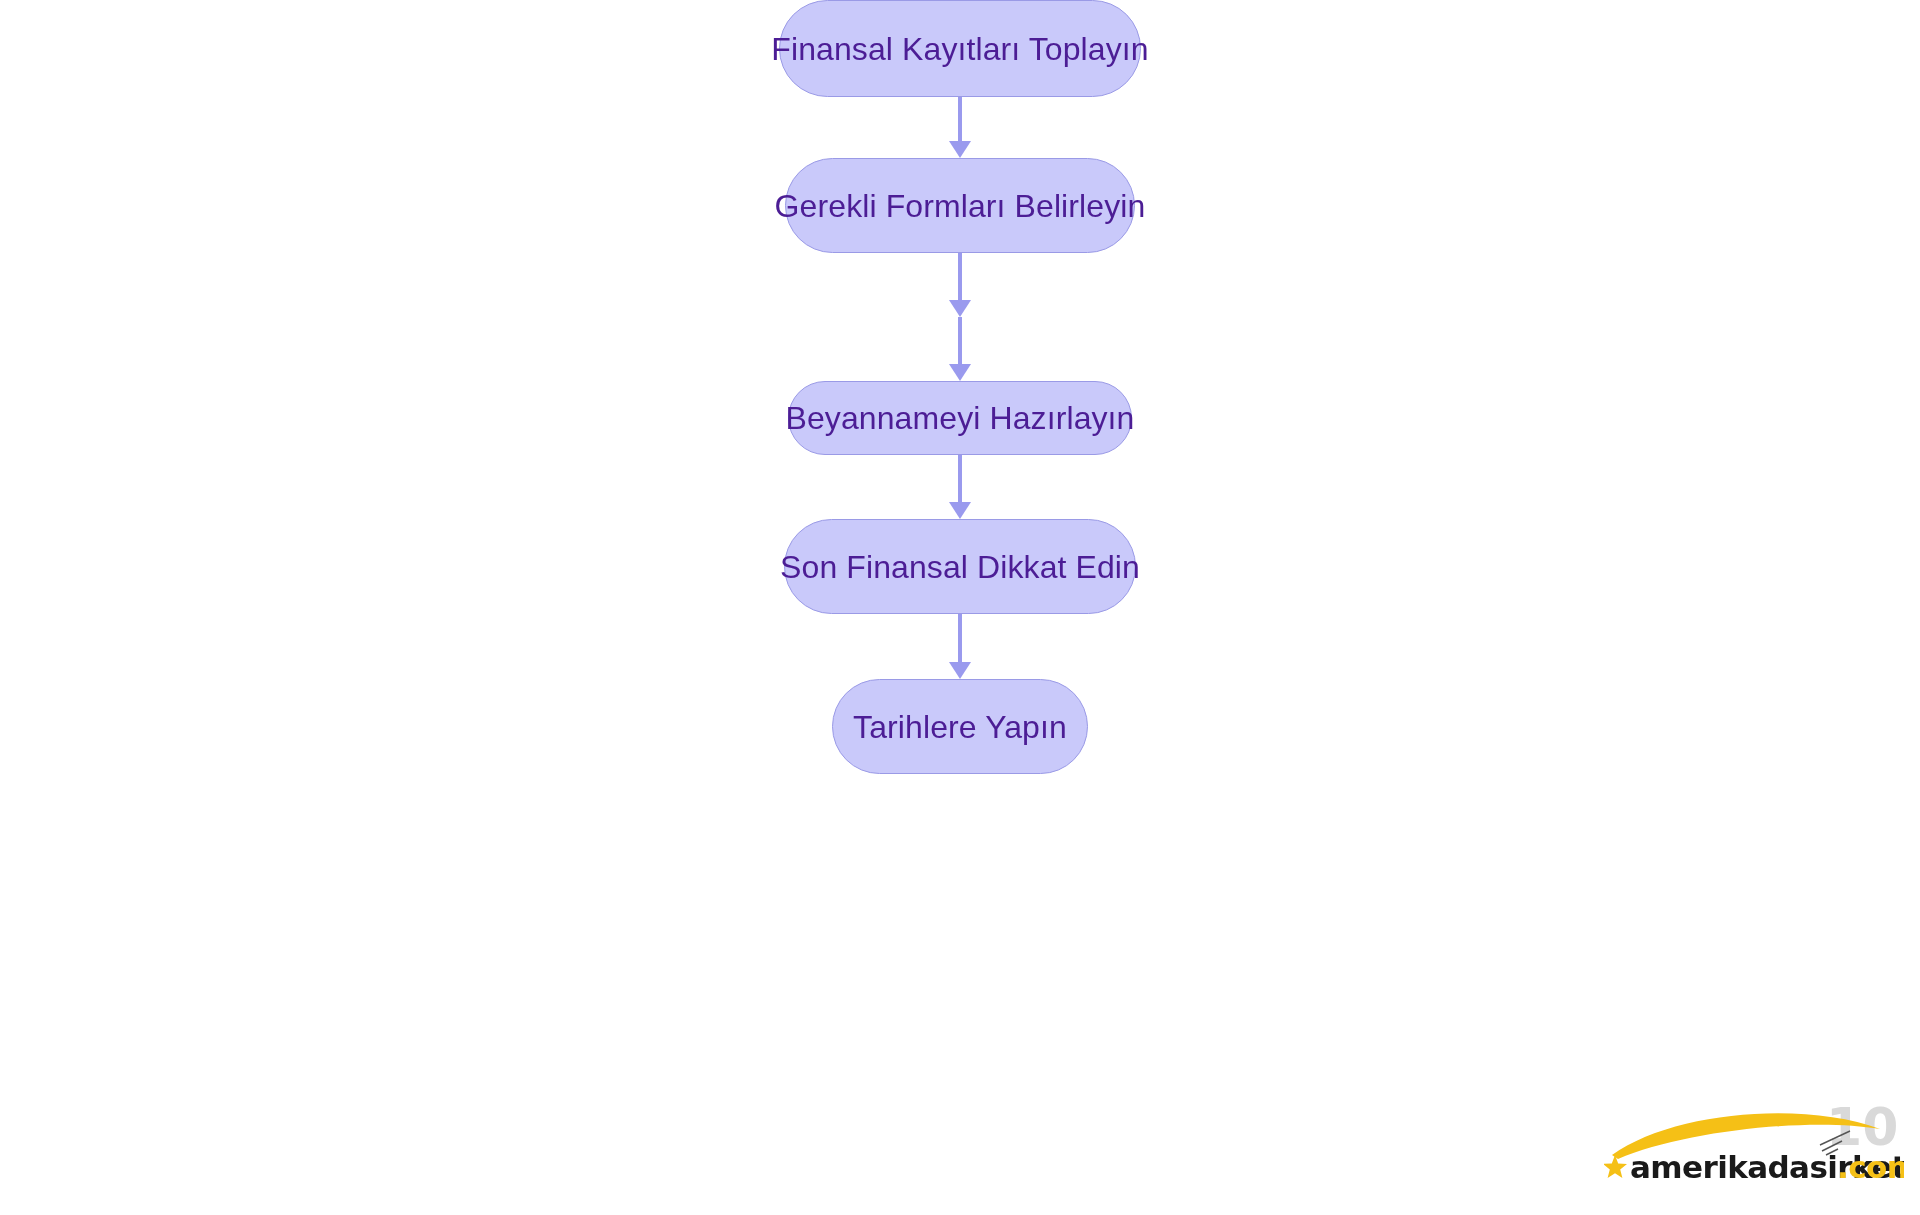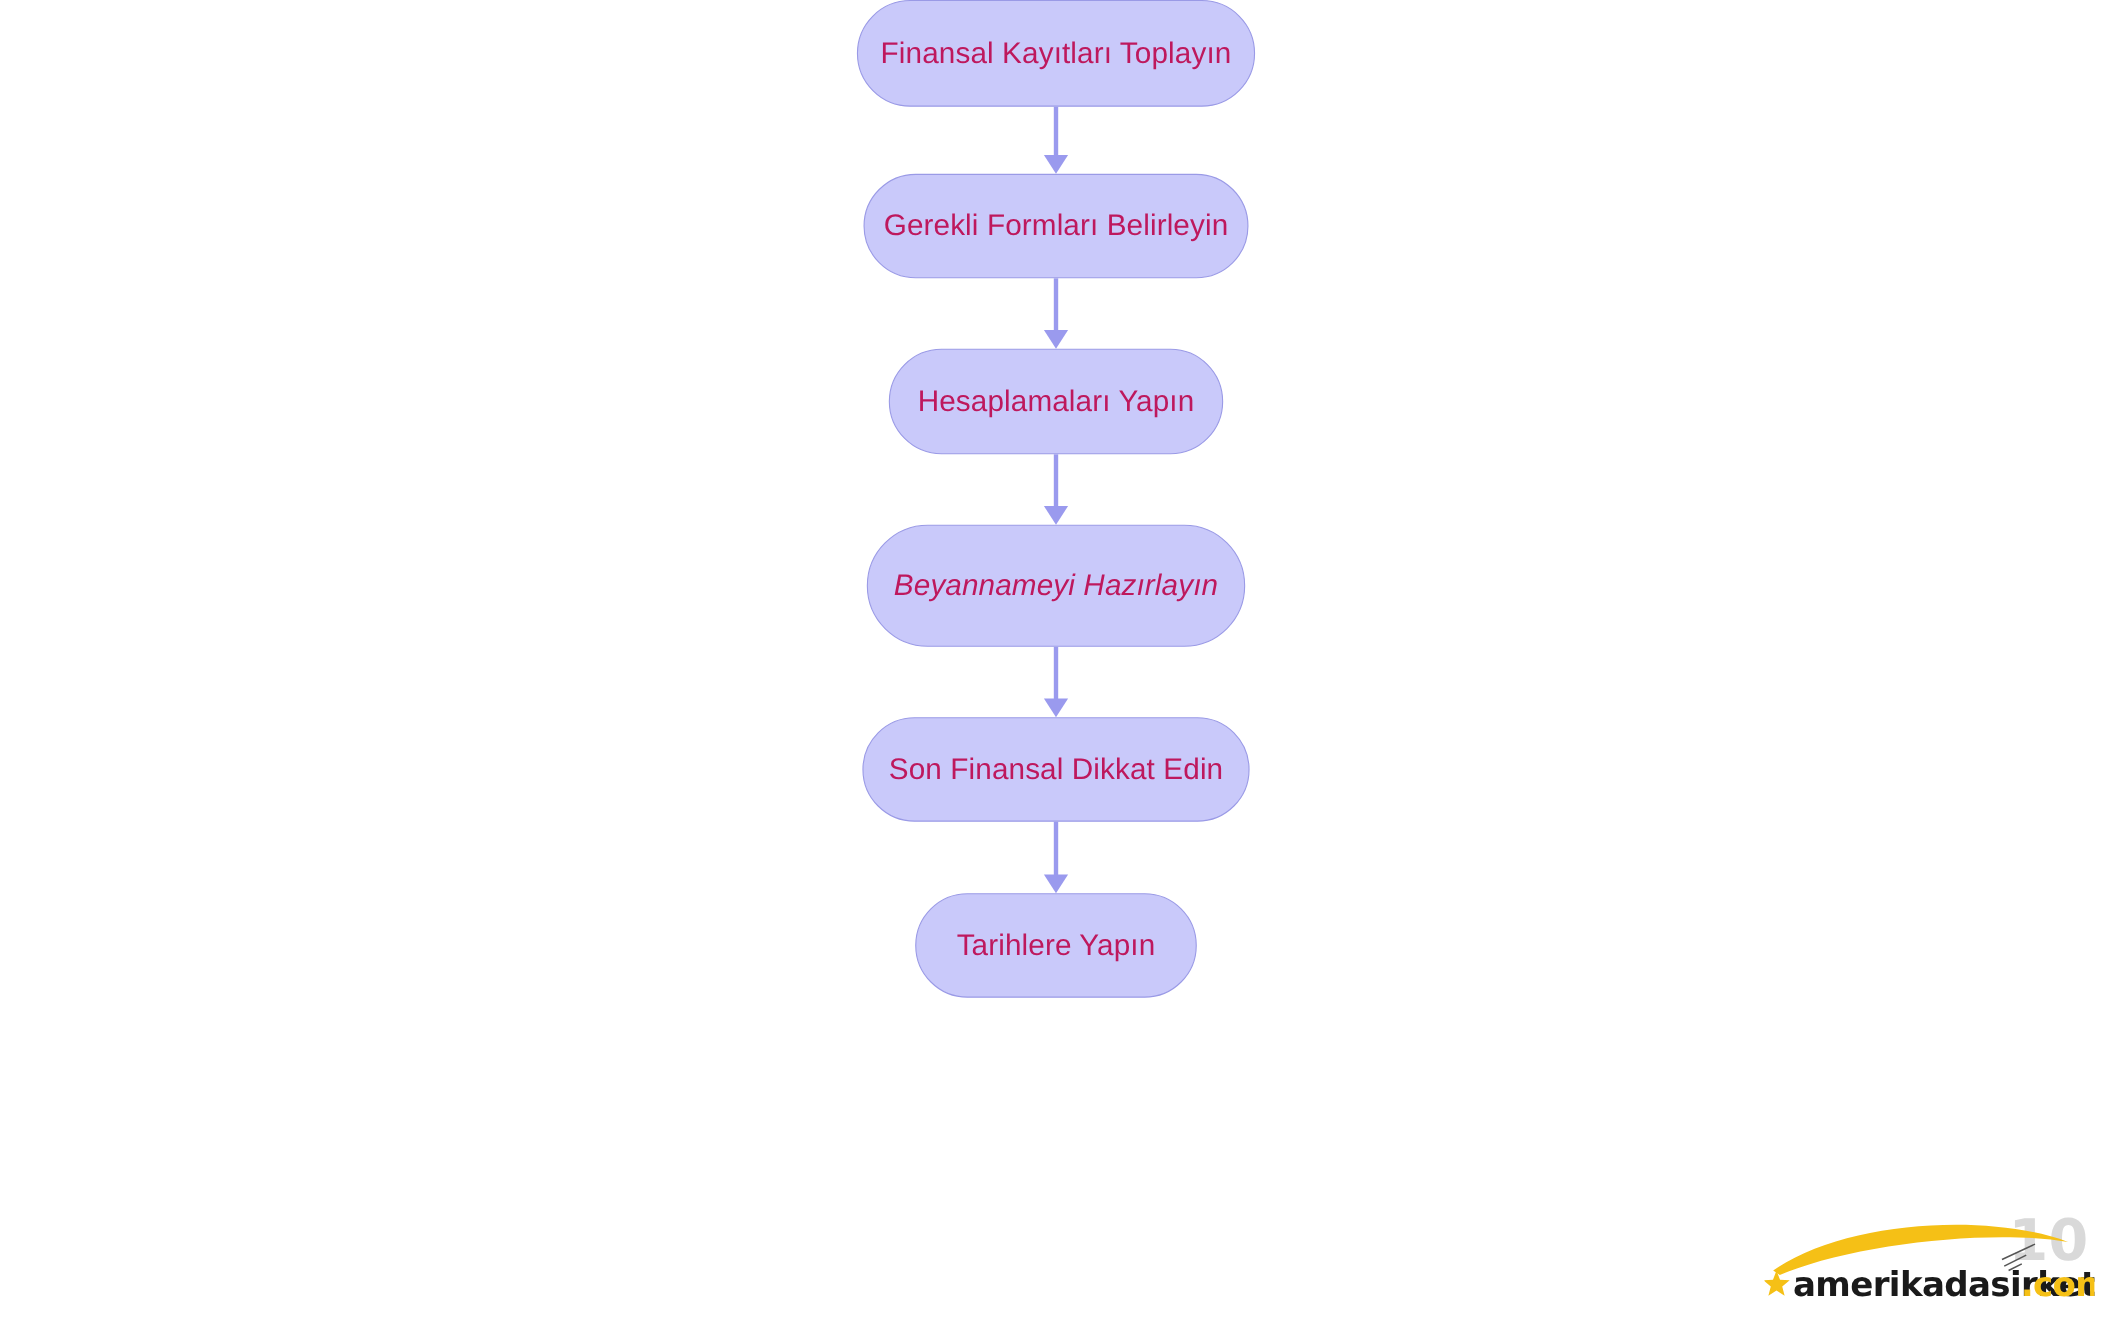--- a/index.html
+++ b/index.html
@@ -34,41 +34,41 @@
   .flow-step {
     display: flex;
     flex-direction: column;
     align-items: center;
   }
 
   .node {
     background: #c9c9fa;
     border: 1.6px solid #9a9ae6;
     border-radius: 999px;
-    color: #be185d;
-    font-size: 27px;
+    color: #4c1d95;
+    font-size: 32px;
     line-height: 1;
     letter-spacing: 0.1px;
     display: flex;
     align-items: center;
     justify-content: center;
     white-space: nowrap;
     text-align: center;
   }
 
   .node-label {
     display: block;
     padding: 0 4px;
   }
 
   
   .node.n0 { width: 362px; height: 97px; }
   .node.n1 { width: 350px; height: 95px; }
   .node.n2 { width: 304px; height: 96px; }
-  .node.n3 { width: 344px; height: 111px; font-style: italic; }
+  .node.n3 { width: 344px; height: 74px; }
   .node.n4 { width: 352px; height: 95px; }
   .node.n5 { width: 256px; height: 95px; }
 
   
   .connector {
     position: relative;
     width: 24px;
     display: flex;
     flex-direction: column;
     align-items: center;
@@ -134,25 +134,20 @@
       <div class="node n1">
         <span class="node-label">Gerekli Formları Belirleyin</span>
       </div>
     </div>
 
     <div class="connector c1">
       <div class="stem"></div>
       <div class="head"></div>
     </div>
 
-    <div class="flow-step">
-      <div class="node n2">
-        <span class="node-label">Hesaplamaları Yapın</span>
-      </div>
-    </div>
 
     <div class="connector c2">
       <div class="stem"></div>
       <div class="head"></div>
     </div>
 
     <div class="flow-step">
       <div class="node n3">
         <span class="node-label">Beyannameyi Hazırlayın</span>
       </div>

